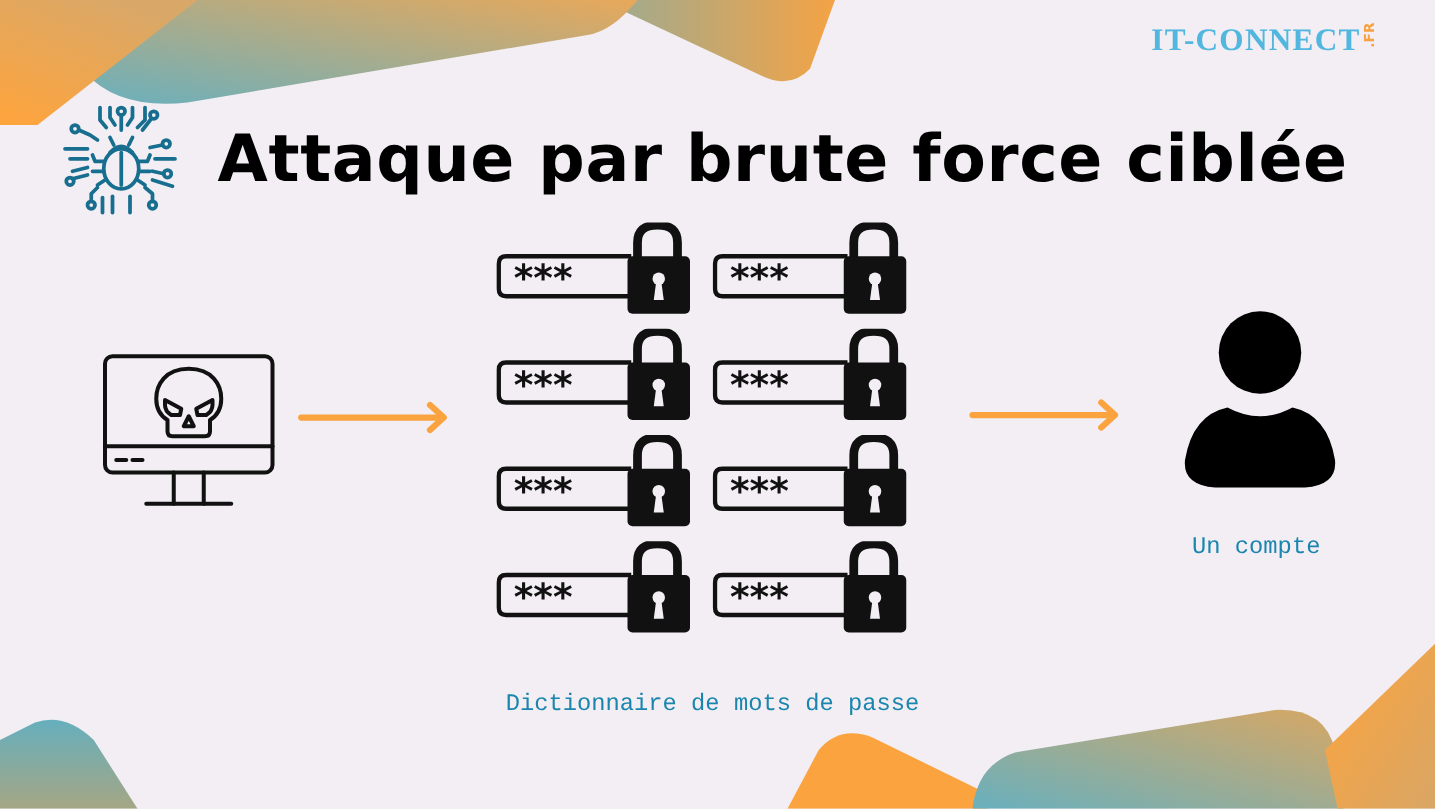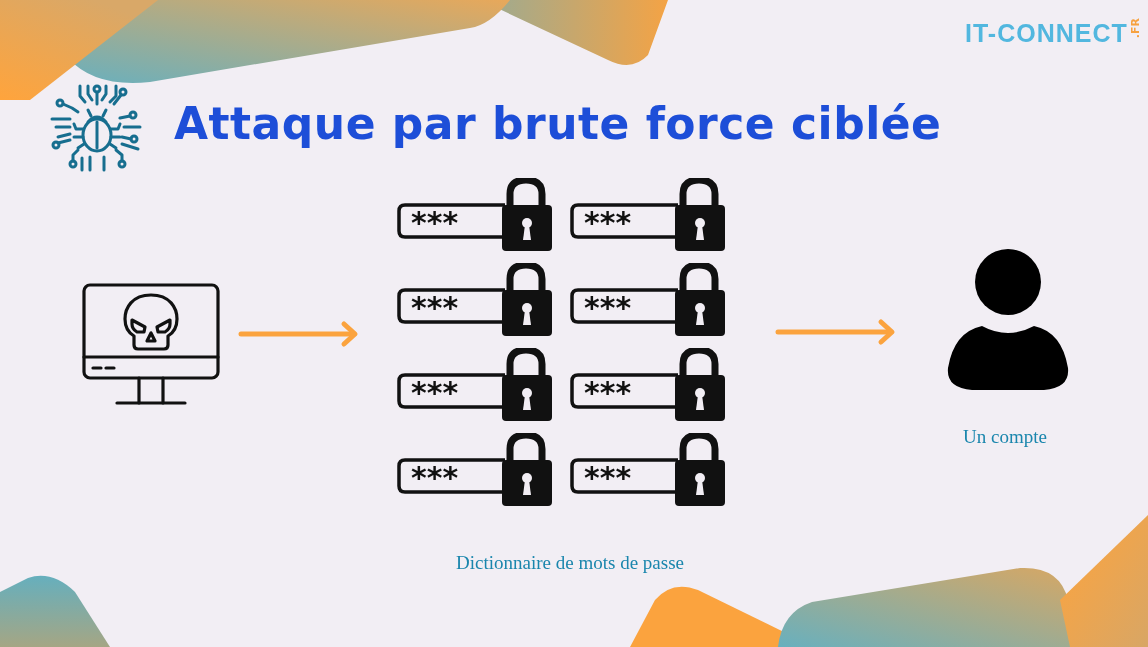--- a/index.html
+++ b/index.html
@@ -1,23 +1,23 @@
 <!DOCTYPE html>
 <html><head>
 <meta charset="utf-8">
 <style>
   html, body { margin:0; padding:0; }
   body { width:1148px; height:647px; position:relative; overflow:hidden; background:#f2eef4; font-family:"DejaVu Sans", sans-serif; }
   .abs { position:absolute; }
   .bg-shapes { position:absolute; left:0; top:0; width:1148px; height:647px; }
   .logo { position:absolute; left:921px; top:18px; height:34px; display:flex; align-items:flex-start; }
-  .logo-main { font-family:Liberation Sans, sans-serif; font-weight:bold; font-size:25px; letter-spacing:1px; color:#52b7df; line-height:30px;margin-left:44px; }
+  .logo-main { font-family:Liberation Serif, serif; font-weight:bold; font-size:25px; letter-spacing:1px; color:#52b7df; line-height:30px; }
   .logo-fr { font-family:"DejaVu Sans", sans-serif; font-weight:bold; font-size:11px; color:#f7a13f; writing-mode:vertical-rl; transform:rotate(180deg); margin-left:2px; line-height:12px; }
-  .title { position:absolute; left:174px; top:98px; font-family:"DejaVu Sans", sans-serif; font-weight:bold; font-size:44px; color:#1d4ed8; letter-spacing:0.5px; white-space:nowrap; }
-  .caption { position:absolute; font-family:Liberation Serif, serif; font-size:19px; color:#1a86ad; text-align:center; line-height:32px; }
+  .title { position:absolute; left:174px; top:98px; font-family:"DejaVu Sans", sans-serif; font-weight:bold; font-size:52px; color:#000000; letter-spacing:0.5px; white-space:nowrap; }
+  .caption { position:absolute; font-family:Liberation Mono, monospace; font-size:19px; color:#1a86ad; text-align:center; line-height:32px; }
   .pwd-grid { position:absolute; left:397px; top:178px; display:grid; grid-template-columns:173px 173px; row-gap:13px; column-gap:0; }
   .pwd { width:160px; height:72px; position:relative; }
 </style>
 </head>
 <body>
 
 <svg class="bg-shapes" viewBox="0 0 1148 647" xmlns="http://www.w3.org/2000/svg">
   <defs>
     <linearGradient id="gTopBig" x1="0" y1="1" x2="1" y2="0">
       <stop offset="0" stop-color="#66b0c0"></stop>

